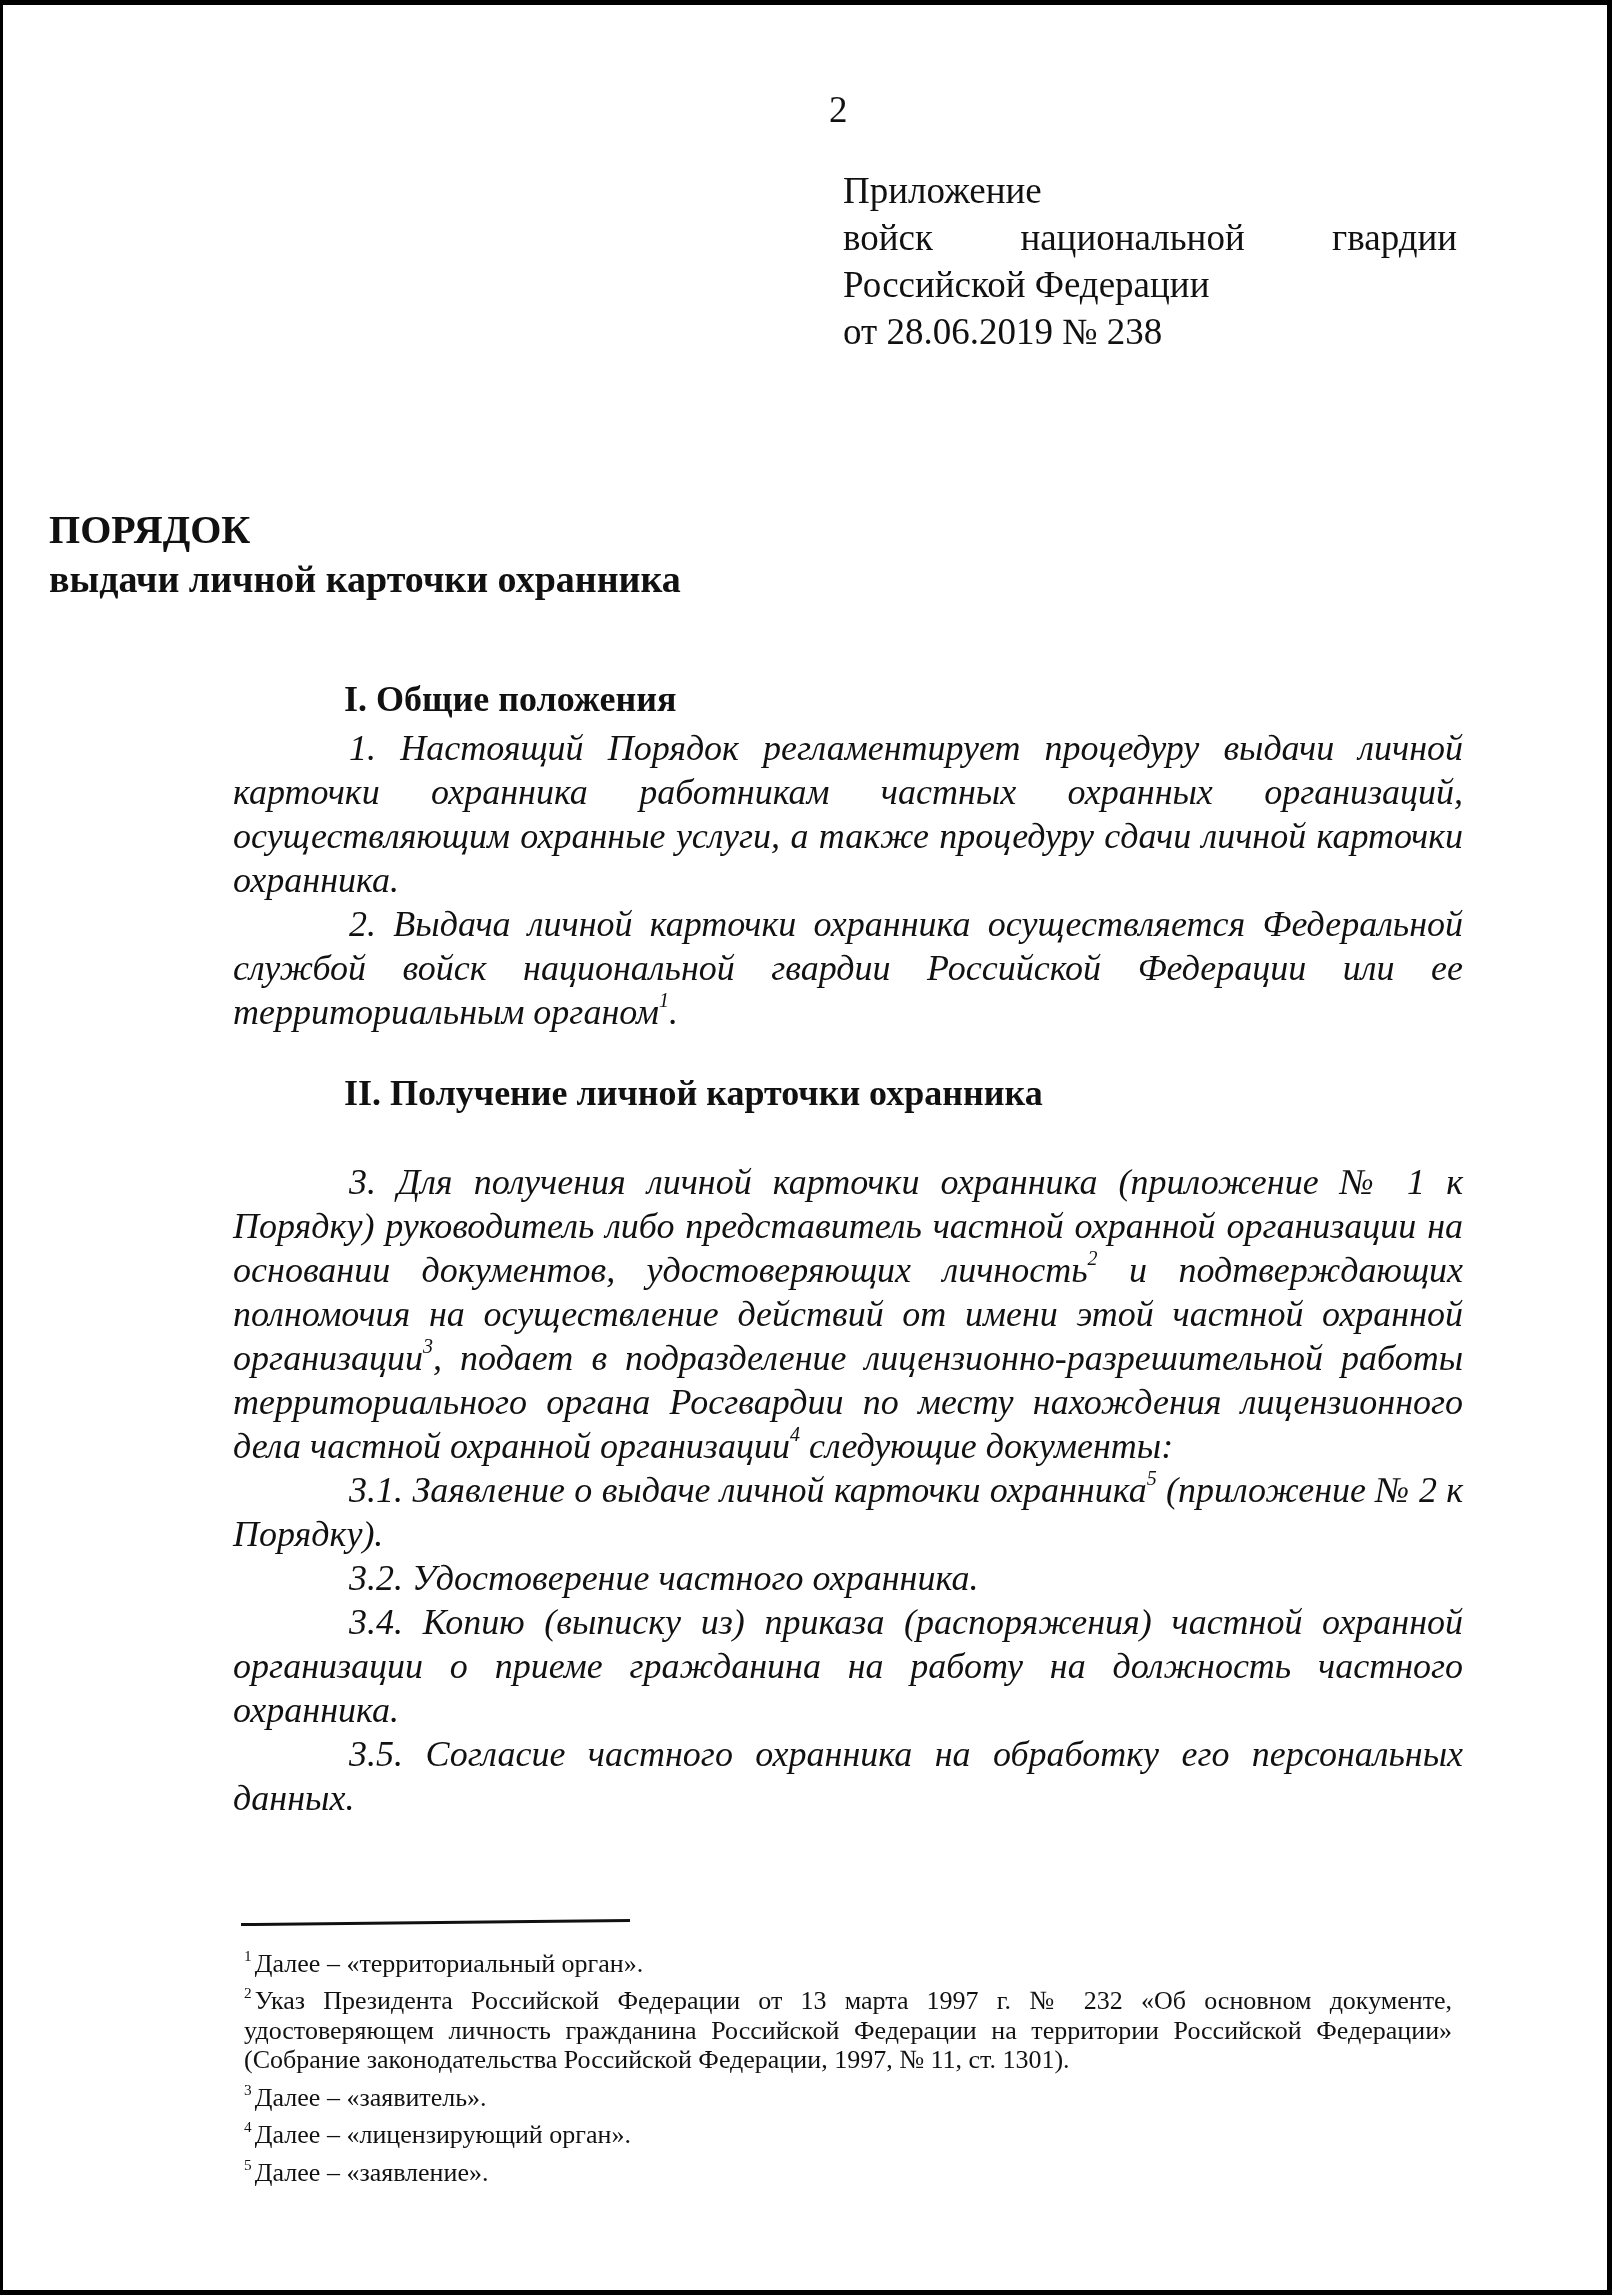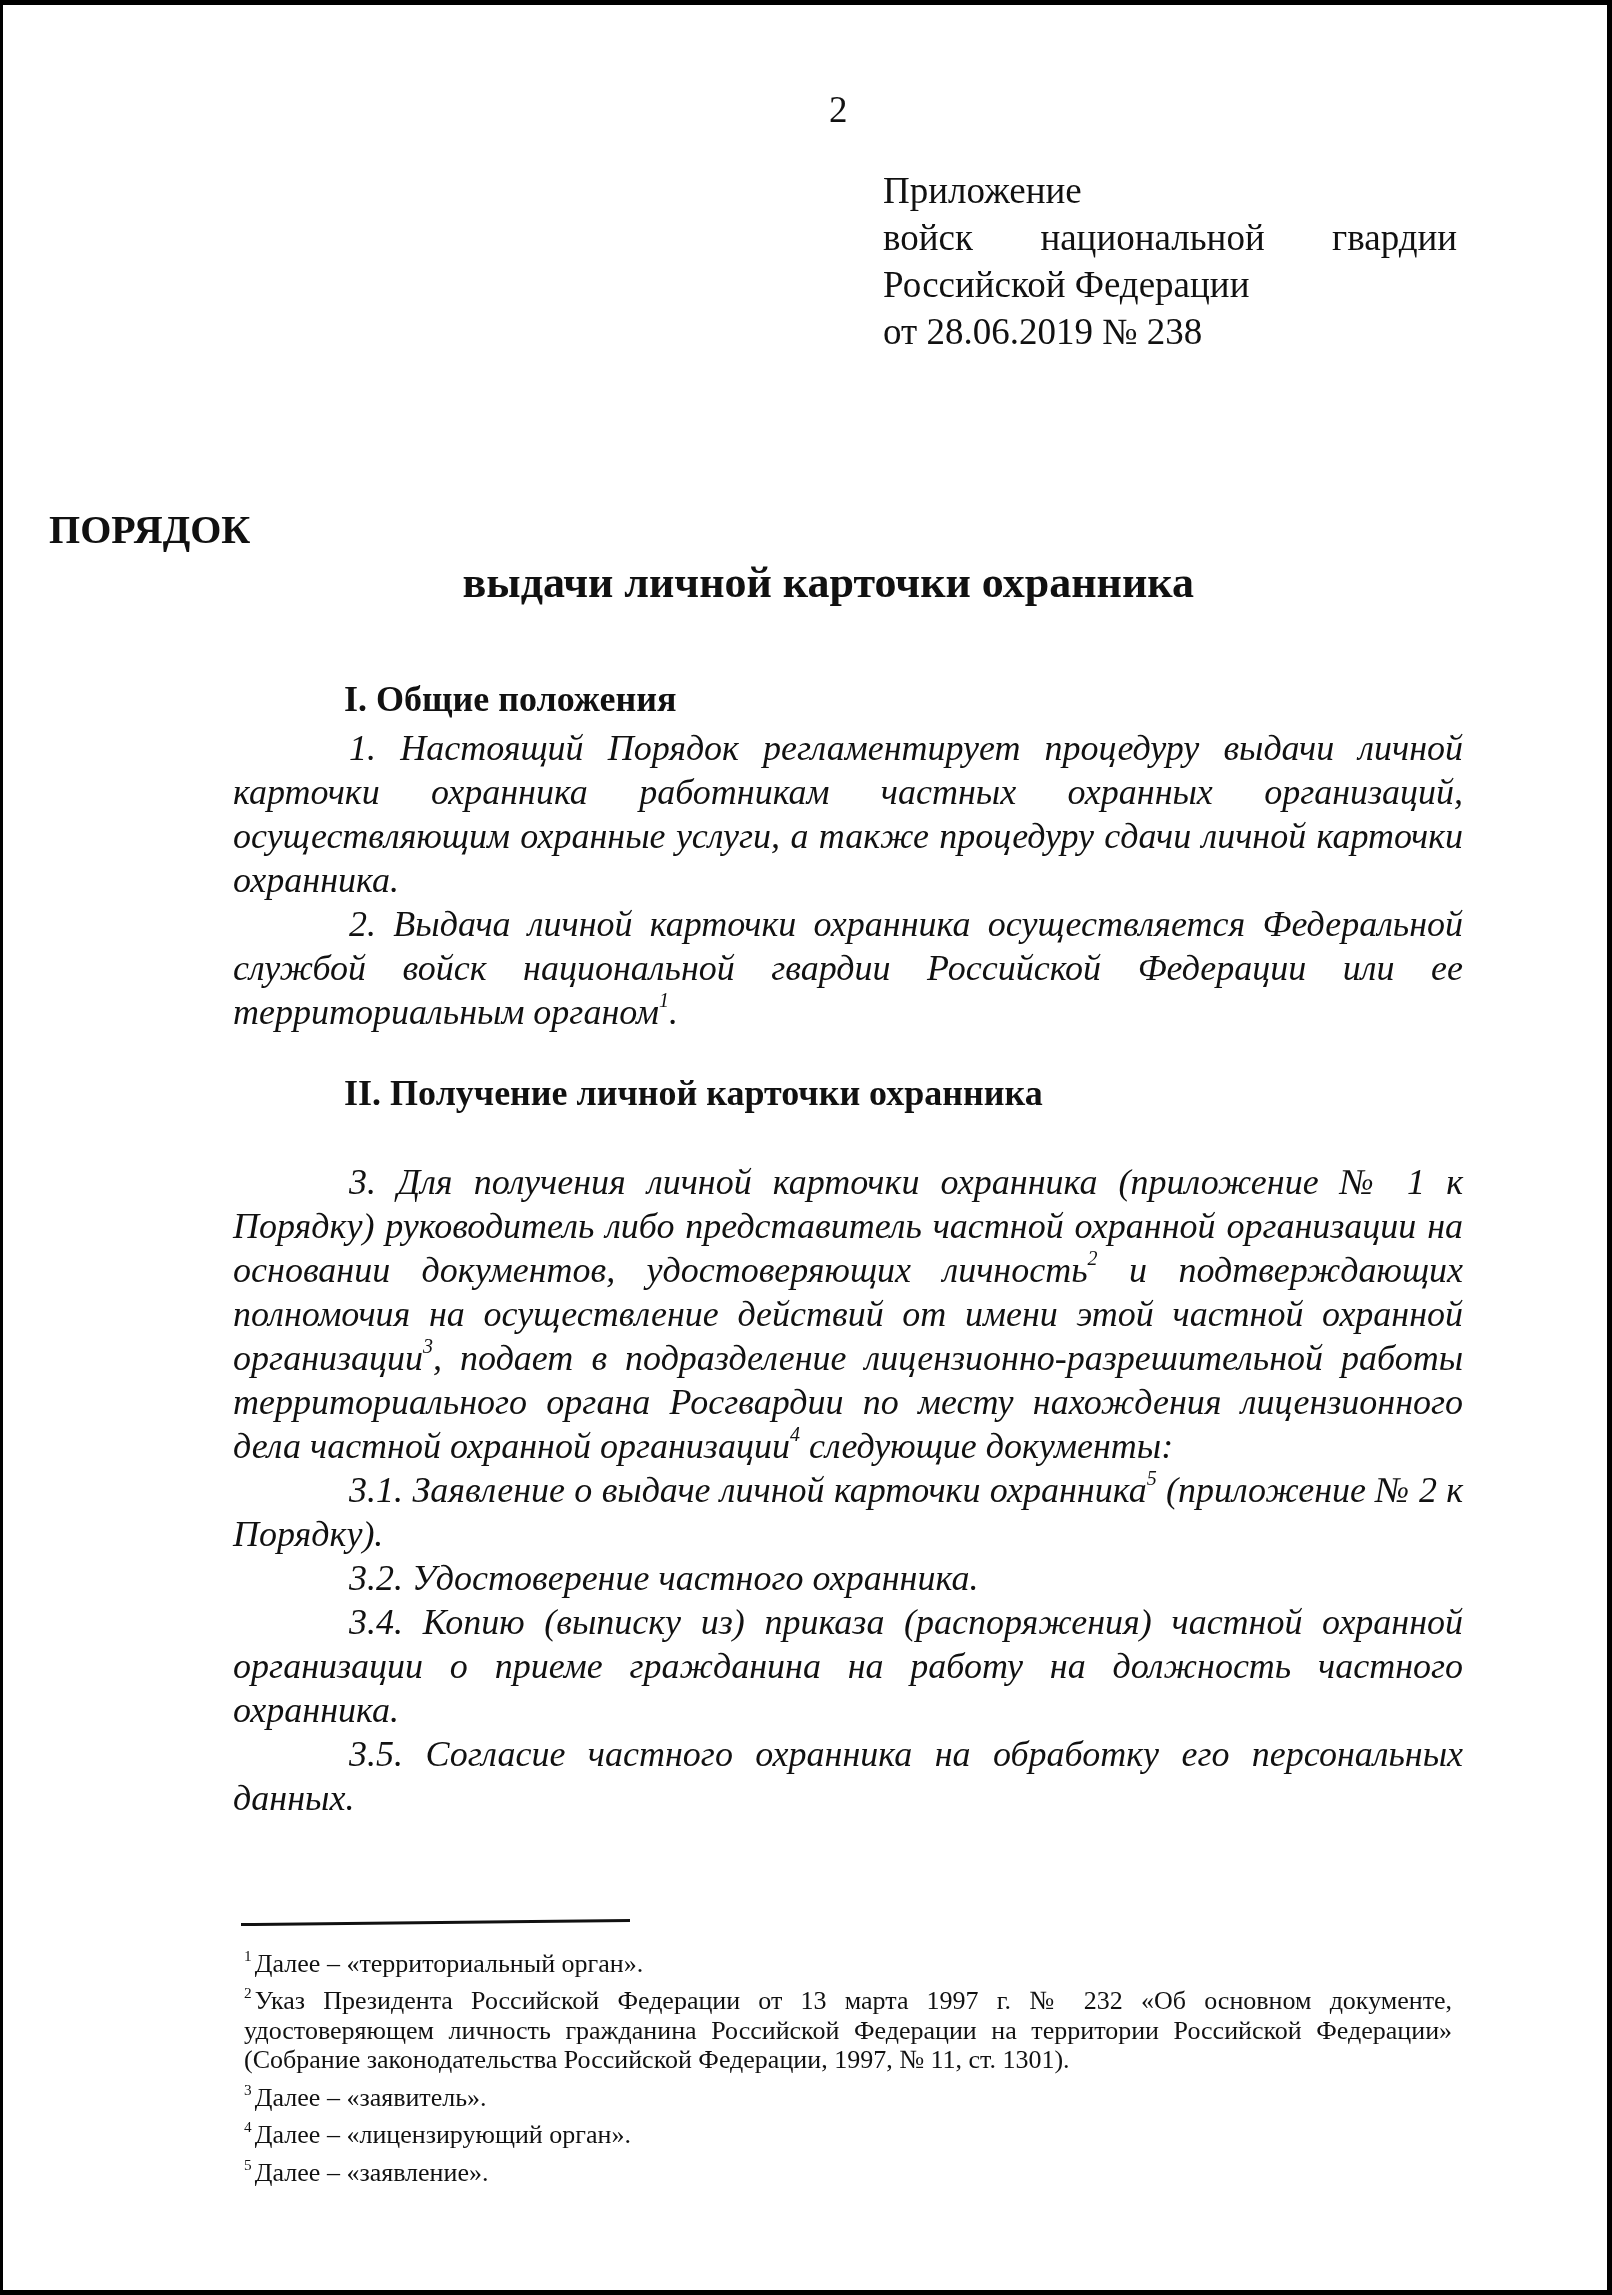--- a/index.html
+++ b/index.html
@@ -17,32 +17,32 @@
     font-family: "Liberation Serif", "DejaVu Serif", serif;
   }
   .page-number {
     position: absolute; left: 826px; top: 83px;
     font-size: 37px;
   }
   .appendix {
     position: absolute; left: 840px; top: 162px; width: 614px;
     font-size: 37px; line-height: 47px;
   }
-  .appendix .line { display: block; margin-left: 40px; }
+  .appendix .line { display: block; }
   .appendix .justify {
     text-align: justify; text-align-last: justify;
   }
   .title {
     position: absolute; left: 0; right: 0; top: 501px;
     text-align: left; font-weight: bold; font-size: 40px;
     padding-left: 46px;
   }
   .subtitle {
     position: absolute; left: 0; right: 0; top: 552px;
-    text-align: center; font-weight: bold; font-size: 44px;
+    font-weight: bold; font-size: 38px;
     padding-left: 46px;
   }
   .section-heading {
     position: absolute; left: 341px;
     font-weight: bold; font-size: 36px;
   }
   #sec1 { top: 673px; }
   #sec2 { top: 1067px; }
   .body {
     position: absolute; left: 230px; width: 1230px;

